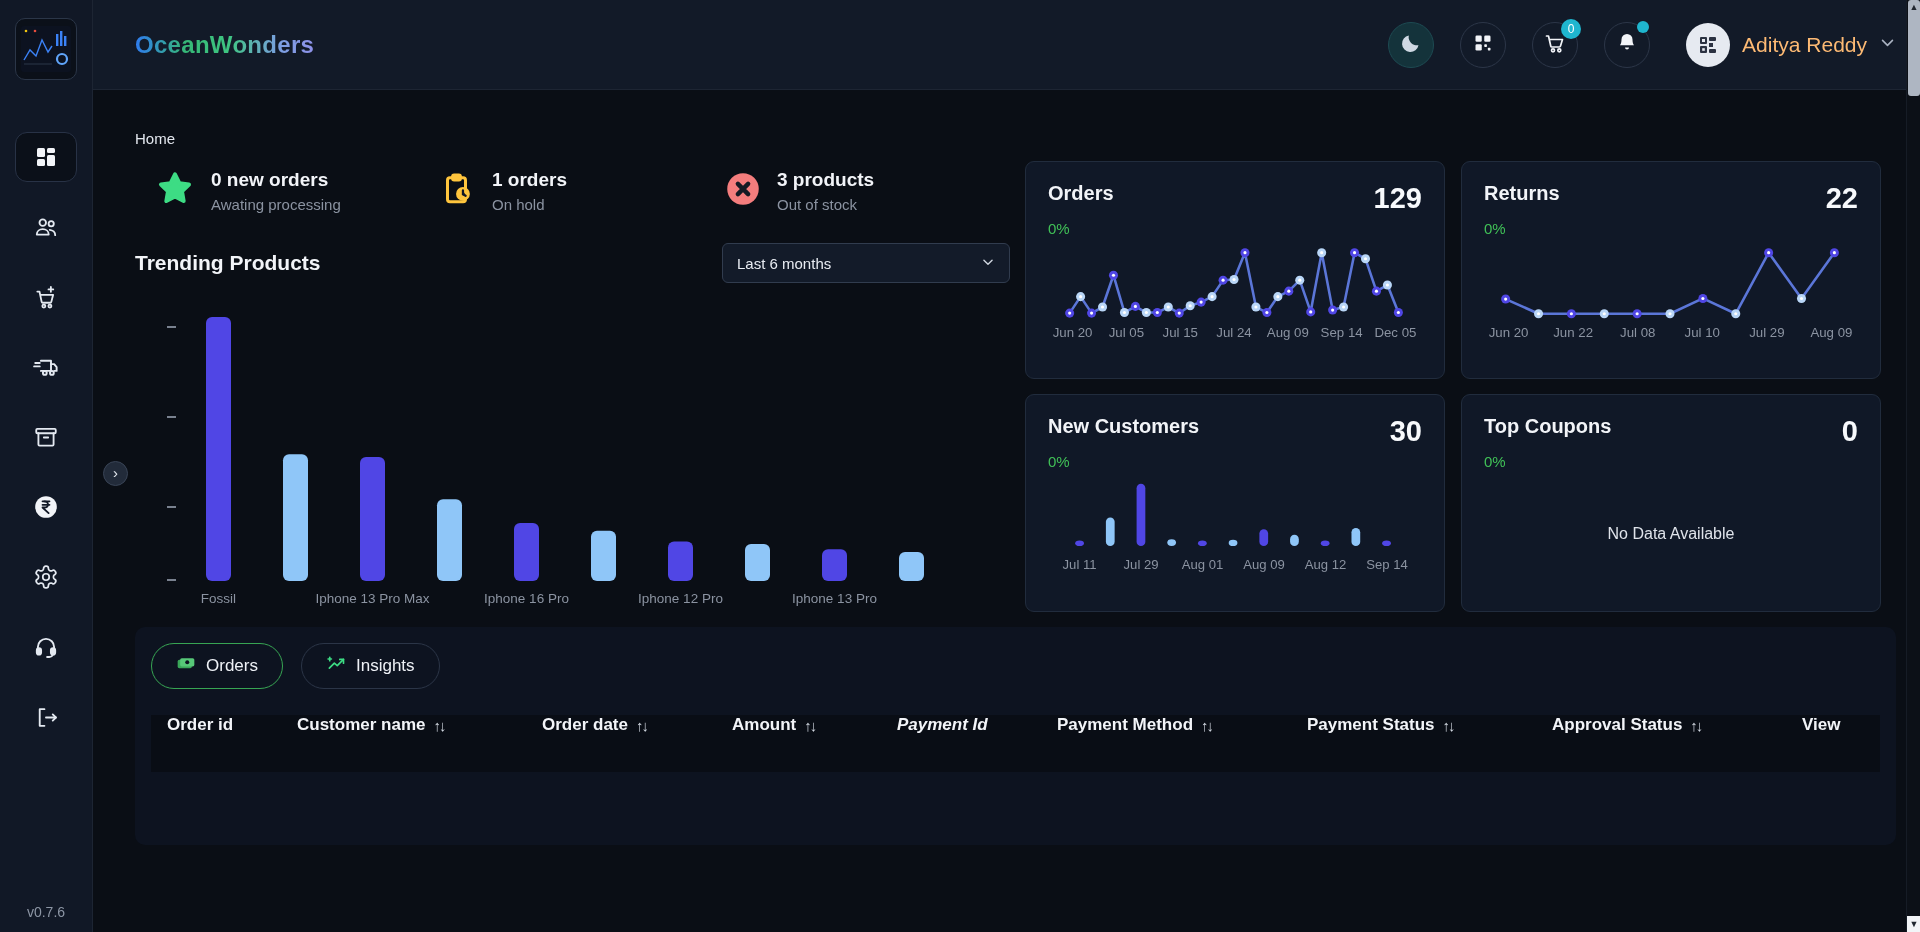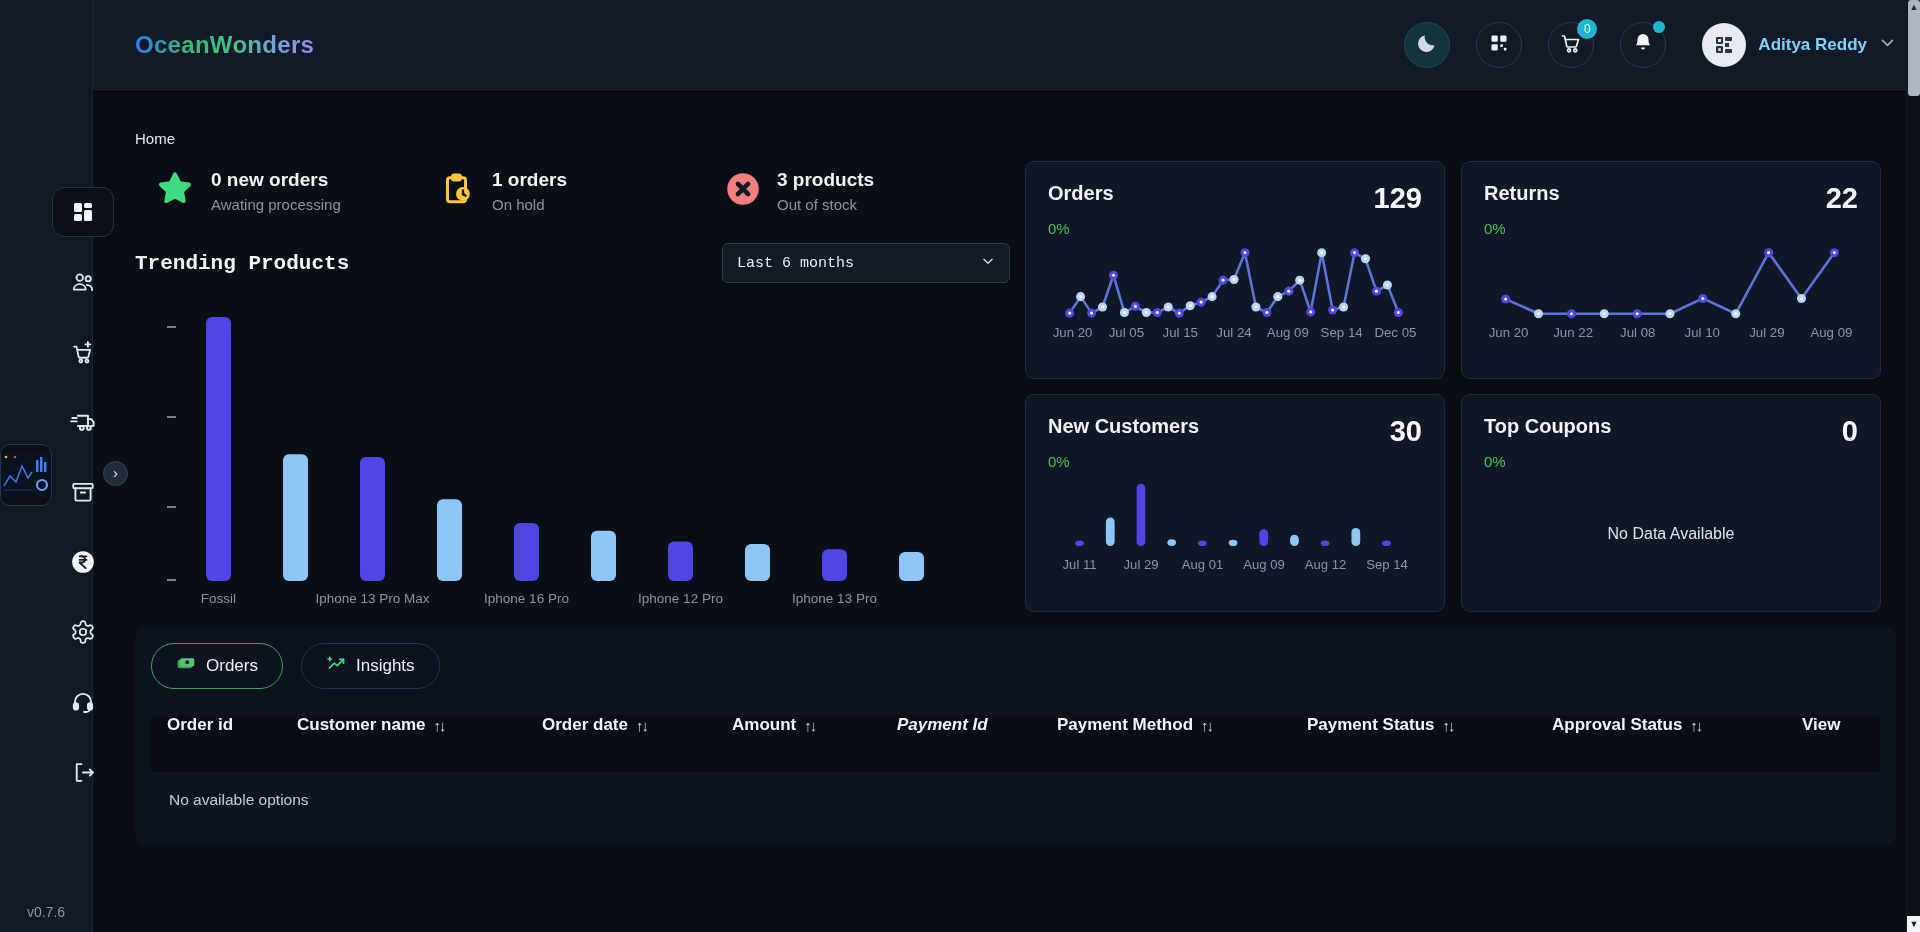--- a/index.html
+++ b/index.html
@@ -2,21 +2,21 @@
 <html><head>
 <meta charset="utf-8">
 <style>
   * { margin:0; padding:0; box-sizing:border-box; }
   html,body { width:1920px; height:932px; overflow:hidden; background:#0a0e15;
     font-family:"Liberation Sans", sans-serif; color:#eef1f6; }
   .app { display:flex; width:1906px; height:932px; }
 
   
   .sidebar { width:93px; height:932px; background:#111826; border-right:1px solid #1d2533;
-    display:flex; flex-direction:row; align-items:center; position:relative; flex:0 0 93px; }
+    display:flex; flex-direction:column; align-items:center; position:relative; flex:0 0 93px; }
   .logo-thumb { margin-top:18px; width:62px; height:62px; border:1px solid #2b3648; border-radius:10px;
     background:#0b1019; display:flex; align-items:center; justify-content:center; }
   .side-nav { margin-top:52px; display:flex; flex-direction:column; align-items:center; gap:20px; }
   .nav-item { width:62px; height:50px; display:flex; align-items:center; justify-content:center;
     color:#e4e9f1; border-radius:12px; cursor:pointer; }
   .nav-item.active { background:#0b1019; border:1px solid #283246; }
   .nav-item svg { display:block; }
   .version { position:absolute; bottom:12px; width:100%; text-align:center; color:#8d96a5; font-size:14px; }
 
   
@@ -28,32 +28,32 @@
     -webkit-background-clip:text; background-clip:text; color:transparent; }
   .top-actions { display:flex; align-items:center; gap:26px; }
   .icon-btn { position:relative; width:46px; height:46px; border-radius:50%; border:1px solid #2c3648;
     background:transparent; display:flex; align-items:center; justify-content:center; cursor:pointer; color:#eef1f6; }
   .icon-btn.moon { background:#14333b; border-color:#1d4a52; }
   .badge { position:absolute; top:-4px; right:-4px; min-width:20px; height:20px; border-radius:10px;
     background:#1fb6cf; color:#fff; font-size:12px; display:flex; align-items:center; justify-content:center; padding:0 5px; }
   .dot { position:absolute; top:-2px; right:0px; width:12px; height:12px; border-radius:50%; background:#1fb6cf; }
   .user-chip { display:flex; align-items:center; gap:12px; margin-left:10px; cursor:pointer; }
   .avatar { width:44px; height:44px; border-radius:50%; background:#e6eaf1; display:flex; align-items:center; justify-content:center; }
-  .user-name { font-size:17px; font-weight:bold; color:#7dd3fc; }
+  .user-name { font-size:21px; font-weight:normal; color:#fdba74; }
 
   
   .content { padding:0 42px; flex:1; }
   .breadcrumb { margin-top:40px; font-size:15px; color:#e3e7ee; width:max-content; }
   .top-grid { margin-top:14px; display:flex; }
   .left-col { flex:0 0 858px; }
   .stats-row { margin-top:8px; display:flex; padding-left:20px; }
   .stat { width:285px; display:flex; align-items:center; gap:16px; }
   .stat-title { font-size:19px; font-weight:bold; color:#f2f4f8; }
   .stat-sub { margin-top:5px; font-size:15px; color:#8b93a1; }
-  .trending-head { margin-top:30px; display:flex; align-items:center; justify-content:space-between;font-family:Liberation Mono, monospace; }
+  .trending-head { margin-top:30px; display:flex; align-items:center; justify-content:space-between; }
   .trending-title { font-size:21px; font-weight:bold; color:#f2f4f8; }
   .select { width:288px; height:40px; background:#131b29; border:1px solid #313c4e; border-radius:6px;
     display:flex; align-items:center; justify-content:space-between; padding:0 14px; font-size:15px; color:#e8ecf2; cursor:pointer; }
   #trending-chart { margin-top:6px; height:322px; }
 
   .cards-grid { margin-left:15px; display:grid; grid-template-columns:420px 420px; grid-auto-rows:218px; gap:15px 16px; }
   .card { background:#101827; border:1px solid #212c3d; border-radius:9px; padding:20px 22px; }
   .card-top { display:flex; align-items:flex-start; justify-content:space-between; }
   .card-title { font-size:20px; font-weight:bold; color:#f2f4f8; }
   .card-value { font-size:29px; font-weight:bold; color:#f7f9fc;text-align:right; }
@@ -561,21 +561,20 @@
               <span class="sort">↑↓</span>
             </div>
             <div class="th" style="width: 250px;">
               <span>Approval Status</span>
               <span class="sort">↑↓</span>
             </div>
             <div class="th" style="width: 62px;">
               <span>View</span>
             </div>
           </div>
-        <div class="t-empty">No available options</div>
       </div>
     </div>
   </div>
 </div>
 
 <div class="expander" id="expander">›</div>
 
 <div class="scrollbar">
   <div class="sb-thumb"></div>
   <div class="sb-up" id="sb-up">▲</div>

